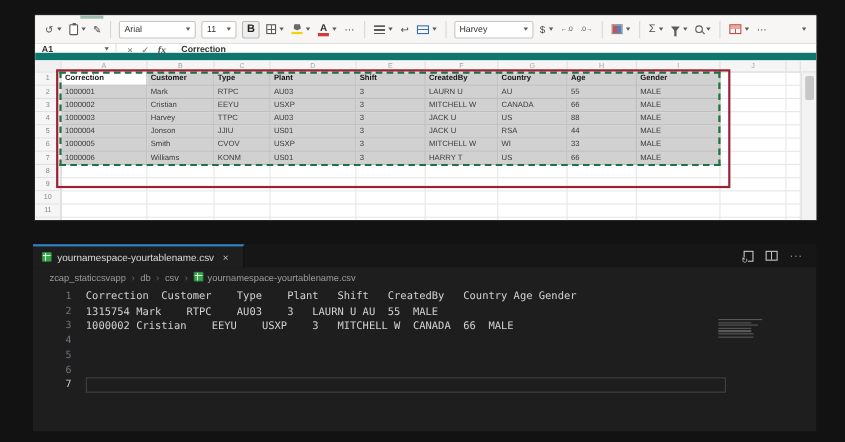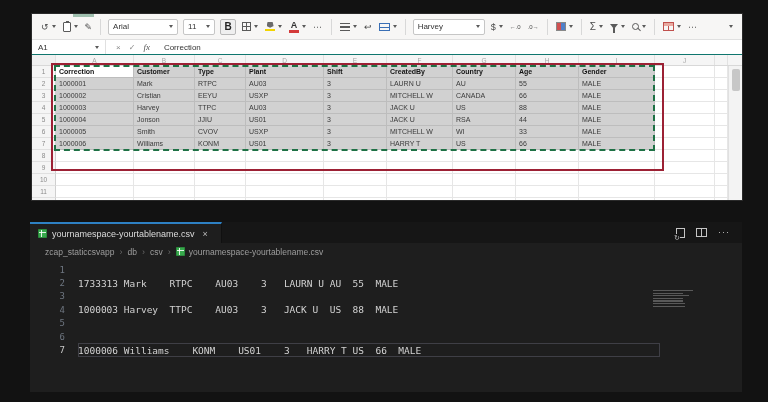--- a/index.html
+++ b/index.html
@@ -46,22 +46,22 @@
                 right:-3px; bottom:-1px; transform:rotate(45deg); }
   .tbl-ic { width:11px; height:9px; border:1px solid #c0504d;
             background:linear-gradient(#e8a9a0 0 3px, transparent 3px),
                        linear-gradient(90deg, transparent 48%, #c0504d 48% 56%, transparent 56%); }
   .clip-ic { width:8px; height:10px; border:1px solid #5a5a5a; border-radius:1px; position:relative; background:#fff; }
   .clip-ic::before { content:""; position:absolute; top:-2px; left:2px; width:3px; height:2.5px; background:#5a5a5a; }
   .dots { letter-spacing:1px; color:#4a4a4a; font-size:9px; }
   .dec-ic { font-size:6px; color:#4a4a4a; letter-spacing:0; }
   .tb-spacer { flex:1; }
 
-  .xl-formula { height:15px; display:flex; align-items:center; background:#fff;
-                border-bottom:1px solid #0f766e; font-size:8px; color:#555; }
+  .xl-formula { height:15px; display:flex; align-items:flex-start; background:#fff;
+                border-bottom:7px solid #0f766e; font-size:8px; color:#555;font-weight:bold; }
   .name-box { width:74px; display:flex; align-items:center; justify-content:space-between;
               padding:0 6px; border-right:1px solid #e0e0e0; height:100%; color:#333; }
   .fx-group { display:flex; align-items:center; gap:8px; padding:0 10px; color:#8a8a8a; }
   .fx-x { font-size:8px; } .fx-ok { font-size:8px; }
   .fx-fx { font-family:"Liberation Serif", serif; font-style:italic; font-size:9px; color:#555; }
   .formula-value { color:#333; font-size:8px; padding-left:4px; }
 
   .xl-sheet { position:relative; height:145px; overflow:hidden; background:#fff; }
   #col-strip { display:flex; height:11px; background:#f5f5f5; border-bottom:1px solid #d8d8d8; }
   .col-cell { border-right:1px solid #e2e2e2; font-size:6.5px; color:#a6a6a6;
@@ -460,41 +460,41 @@
     <span class="bc-file">
       <span class="csv-icon"></span>
       <span>yournamespace-yourtablename.csv</span>
     </span>
   </div>
 
   <div id="code-area">
     <div id="code-lines">
         <div class="line">
           <span class="ln">1</span>
+          <span class="txt">Correction  Customer    Type    Plant   Shift   CreatedBy   Country Age Gender</span>
         </div>
         <div class="line">
           <span class="ln">2</span>
-          <span class="txt">1733313 Mark    RTPC    AU03    3   LAURN U AU  55  MALE</span>
+          <span class="txt">1315754 Mark    RTPC    AU03    3   LAURN U AU  55  MALE</span>
         </div>
         <div class="line">
           <span class="ln">3</span>
+          <span class="txt">1000002 Cristian    EEYU    USXP    3   MITCHELL W  CANADA  66  MALE</span>
         </div>
         <div class="line">
           <span class="ln">4</span>
-          <span class="txt">1000003 Harvey  TTPC    AU03    3   JACK U  US  88  MALE</span>
         </div>
         <div class="line">
           <span class="ln">5</span>
         </div>
         <div class="line">
           <span class="ln">6</span>
         </div>
         <div class="line cur">
           <span class="ln">7</span>
-          <span class="txt">1000006 Williams    KONM    US01    3   HARRY T US  66  MALE</span>
         </div>
       </div>
     <div class="cur-box" id="cur-box" style="top: 83.4px;"></div>
     <div id="minimap">
         <div style="width: 40px;"></div>
         <div style="width: 30px;"></div>
         <div style="width: 36px;"></div>
         <div style="width: 30px;"></div>
         <div style="width: 30px;"></div>
         <div style="width: 32px;"></div>

